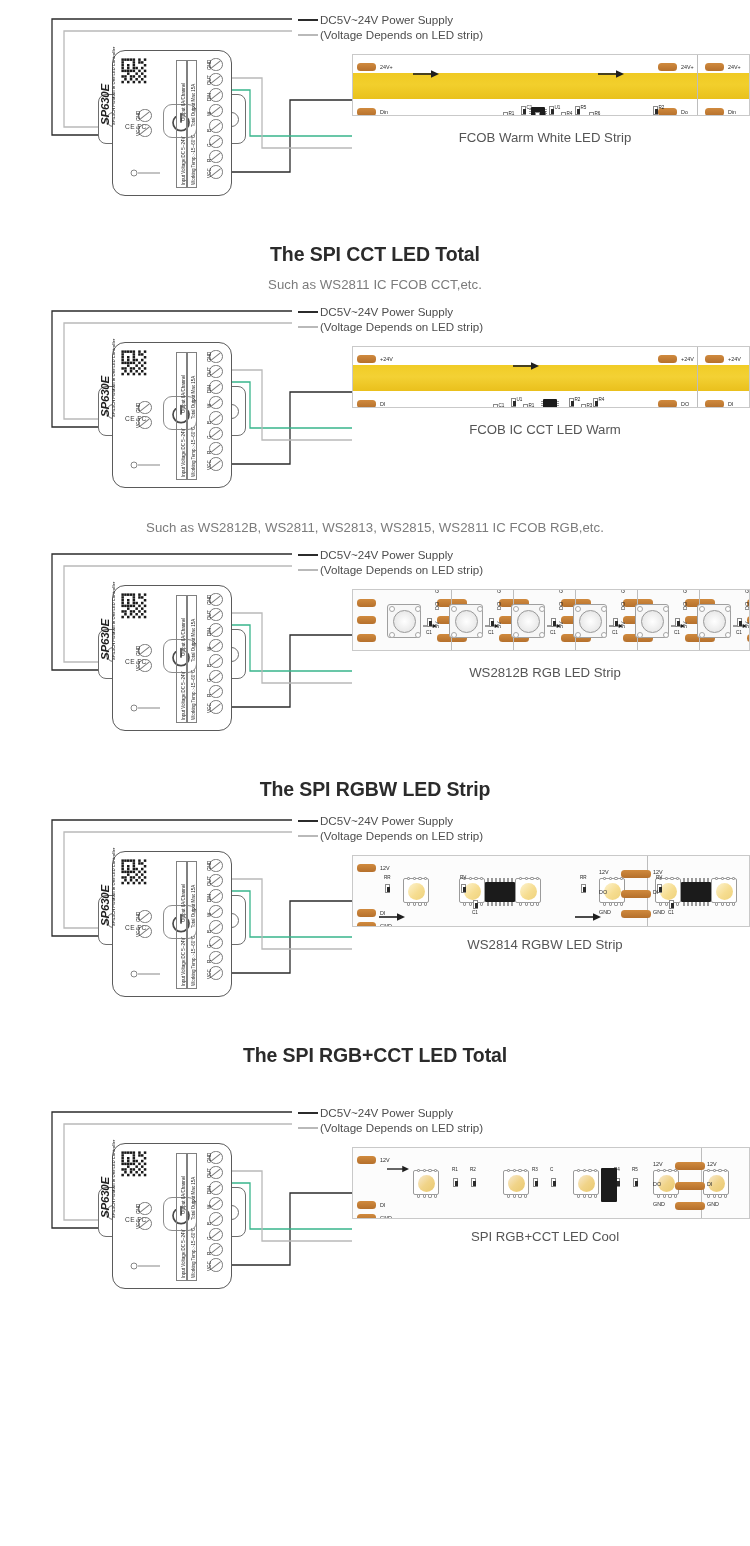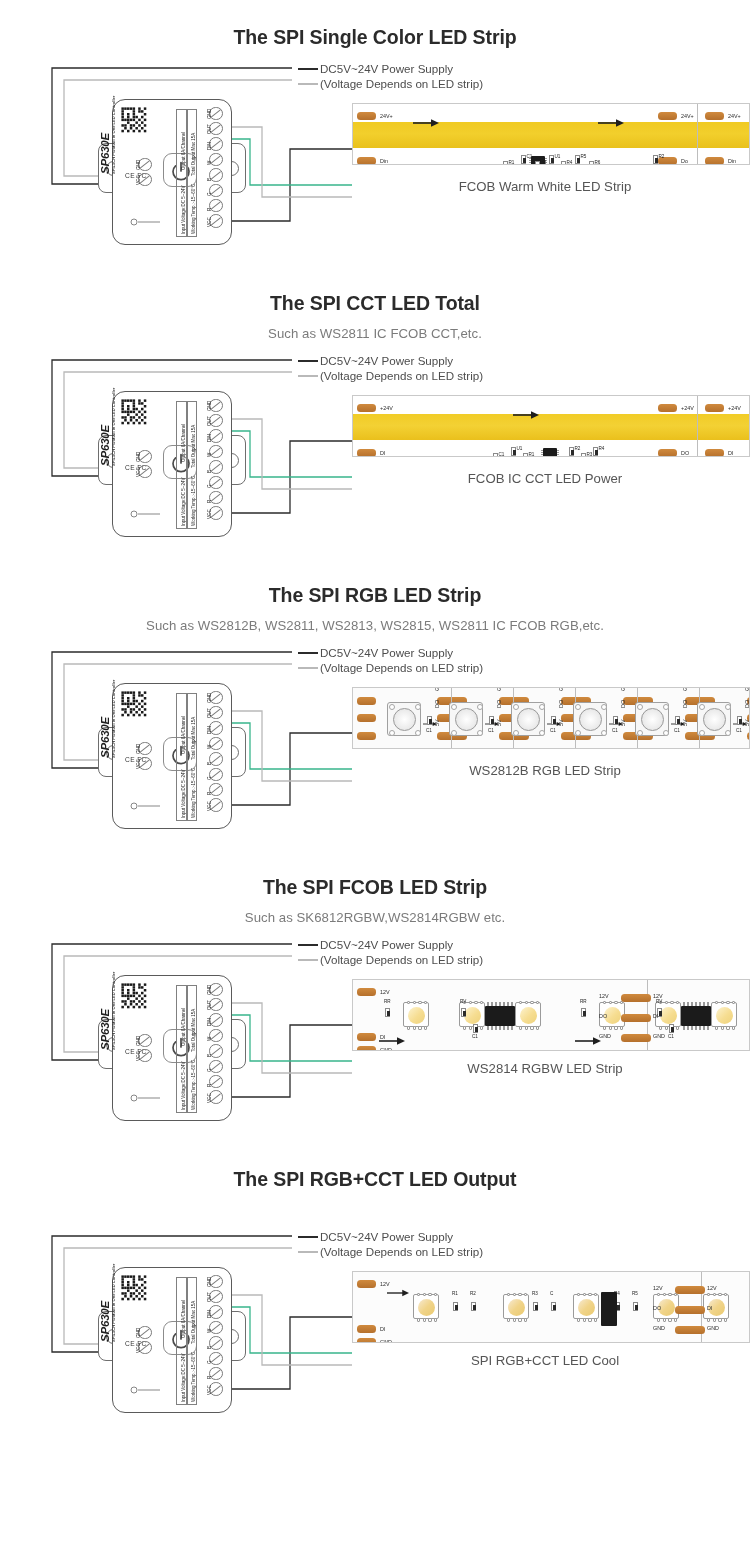--- a/index.html
+++ b/index.html
@@ -252,21 +252,20 @@
     font-size: 13.2px; color: #555;
     left: 0;
   }
   .v-sep { position: absolute; width: 1px; background: #bdbdbd; top: 0; bottom: 0; }
 </style>
 </head>
 <body>
 
 <div class="page">
     <div class="section">
-      <div class="sec-title">The SPI Single Color LED Strip</div>
       <div class="diagram">
         <svg width="750" height="205" class="wires">
           <path d="M 292 7 L 52 7 L 52 123 L 112 123" fill="none" stroke="#2b2b2b" stroke-width="1.3"></path>
           <path d="M 292 19 L 64 19 L 64 115 L 112 115" fill="none" stroke="#b9b9b9" stroke-width="1.3"></path>
           <path d="M 186 160 L 290 160 L 290 88 L 352 88" fill="none" stroke="#2b2b2b" stroke-width="1.3"></path>
           <path d="M 186 78 L 250 78 L 250 124 L 352 124" fill="none" stroke="#39b58c" stroke-width="1.3"></path>
           <path d="M 186 66 L 262 66 L 262 136 L 352 136" fill="none" stroke="#b9b9b9" stroke-width="1.3"></path>
         </svg>
         <div class="legend">
           <div class="legend-row">
@@ -641,25 +640,24 @@
           <div class="res-lbl" style="left: 163.5px; top: 50px;">U1</div>
           <div class="res" style="left: 170px; top: 57px;"></div>
           <div class="res-lbl" style="left: 175.5px; top: 56px;">R1</div>
           <div class="res" style="left: 216px; top: 51px;"></div>
           <div class="res-lbl" style="left: 221.5px; top: 50px;">R2</div>
           <div class="res" style="left: 228px; top: 57px;"></div>
           <div class="res-lbl" style="left: 233.5px; top: 56px;">R3</div>
           <div class="res" style="left: 240px; top: 51px;"></div>
           <div class="res-lbl" style="left: 245.5px; top: 50px;">R4</div>
         </div>
-        <div class="strip-caption" style="top: 118px; padding-left: 340px;">FCOB IC CCT LED Power</div>
+        <div class="strip-caption" style="top: 118px; padding-left: 340px;">FCOB IC CCT LED Warm</div>
       </div>
     </div>
     <div class="section">
-      <div class="sec-title">The SPI RGB LED Strip</div>
       <div class="sec-sub">Such as WS2812B, WS2811, WS2813, WS2815, WS2811 IC FCOB RGB,etc.</div>
       <div class="diagram">
         <svg width="750" height="205" class="wires">
           <path d="M 292 7 L 52 7 L 52 123 L 112 123" fill="none" stroke="#2b2b2b" stroke-width="1.3"></path>
           <path d="M 292 19 L 64 19 L 64 115 L 112 115" fill="none" stroke="#b9b9b9" stroke-width="1.3"></path>
           <path d="M 186 160 L 290 160 L 290 88 L 352 88" fill="none" stroke="#2b2b2b" stroke-width="1.3"></path>
           <path d="M 186 78 L 250 78 L 250 124 L 352 124" fill="none" stroke="#39b58c" stroke-width="1.3"></path>
           <path d="M 186 66 L 262 66 L 262 136 L 352 136" fill="none" stroke="#b9b9b9" stroke-width="1.3"></path>
         </svg>
         <div class="legend">
@@ -921,22 +919,21 @@
           <div class="pad-lbl" style="left: 391px; top: 3px; transform: rotate(-90deg); transform-origin: left top;">GND</div>
           <div class="pad wide" style="left: 394px; top: 26px;"></div>
           <div class="pad-lbl" style="left: 391px; top: 20px; transform: rotate(-90deg); transform-origin: left top;">DO</div>
           <div class="pad wide" style="left: 394px; top: 44px;"></div>
           <div class="pad-lbl" style="left: 391px; top: 38px; transform: rotate(-90deg); transform-origin: left top;">5V</div>
         </div>
         <div class="strip-caption" style="top: 118px; padding-left: 340px;">WS2812B RGB LED Strip</div>
       </div>
     </div>
     <div class="section">
-      <div class="sec-title">The SPI FCOB LED Strip</div>
-      <div class="sec-sub">Such as SK6812RGBW,WS2814RGBW etc.</div>
+      <div class="sec-title">The SPI RGBW LED Strip</div>
       <div class="diagram">
         <svg width="750" height="205" class="wires">
           <path d="M 292 7 L 52 7 L 52 123 L 112 123" fill="none" stroke="#2b2b2b" stroke-width="1.3"></path>
           <path d="M 292 19 L 64 19 L 64 115 L 112 115" fill="none" stroke="#b9b9b9" stroke-width="1.3"></path>
           <path d="M 186 160 L 290 160 L 290 88 L 352 88" fill="none" stroke="#2b2b2b" stroke-width="1.3"></path>
           <path d="M 186 78 L 250 78 L 250 124 L 352 124" fill="none" stroke="#39b58c" stroke-width="1.3"></path>
           <path d="M 186 66 L 262 66 L 262 136 L 352 136" fill="none" stroke="#b9b9b9" stroke-width="1.3"></path>
         </svg>
         <div class="legend">
           <div class="legend-row">
@@ -1207,21 +1204,21 @@
           <div class="pad-lbl" style="left: 246px; top: 33px;">DO</div>
           <div class="pad-lbl" style="left: 300px; top: 33px;">DI</div>
           <div class="pad wide" style="left: 268px; top: 54px;"></div>
           <div class="pad-lbl" style="left: 246px; top: 53px;">GND</div>
           <div class="pad-lbl" style="left: 300px; top: 53px;">GND</div>
         </div>
         <div class="strip-caption" style="top: 124px; padding-left: 340px;">WS2814 RGBW LED Strip</div>
       </div>
     </div>
     <div class="section">
-      <div class="sec-title">The SPI RGB+CCT LED Output</div>
+      <div class="sec-title">The SPI RGB+CCT LED Total</div>
       <div class="sec-sub" style="visibility: hidden;">.</div>
       <div class="diagram">
         <svg width="750" height="205" class="wires">
           <path d="M 292 7 L 52 7 L 52 123 L 112 123" fill="none" stroke="#2b2b2b" stroke-width="1.3"></path>
           <path d="M 292 19 L 64 19 L 64 115 L 112 115" fill="none" stroke="#b9b9b9" stroke-width="1.3"></path>
           <path d="M 186 160 L 290 160 L 290 88 L 352 88" fill="none" stroke="#2b2b2b" stroke-width="1.3"></path>
           <path d="M 186 78 L 250 78 L 250 124 L 352 124" fill="none" stroke="#39b58c" stroke-width="1.3"></path>
           <path d="M 186 66 L 262 66 L 262 136 L 352 136" fill="none" stroke="#b9b9b9" stroke-width="1.3"></path>
         </svg>
         <div class="legend">

